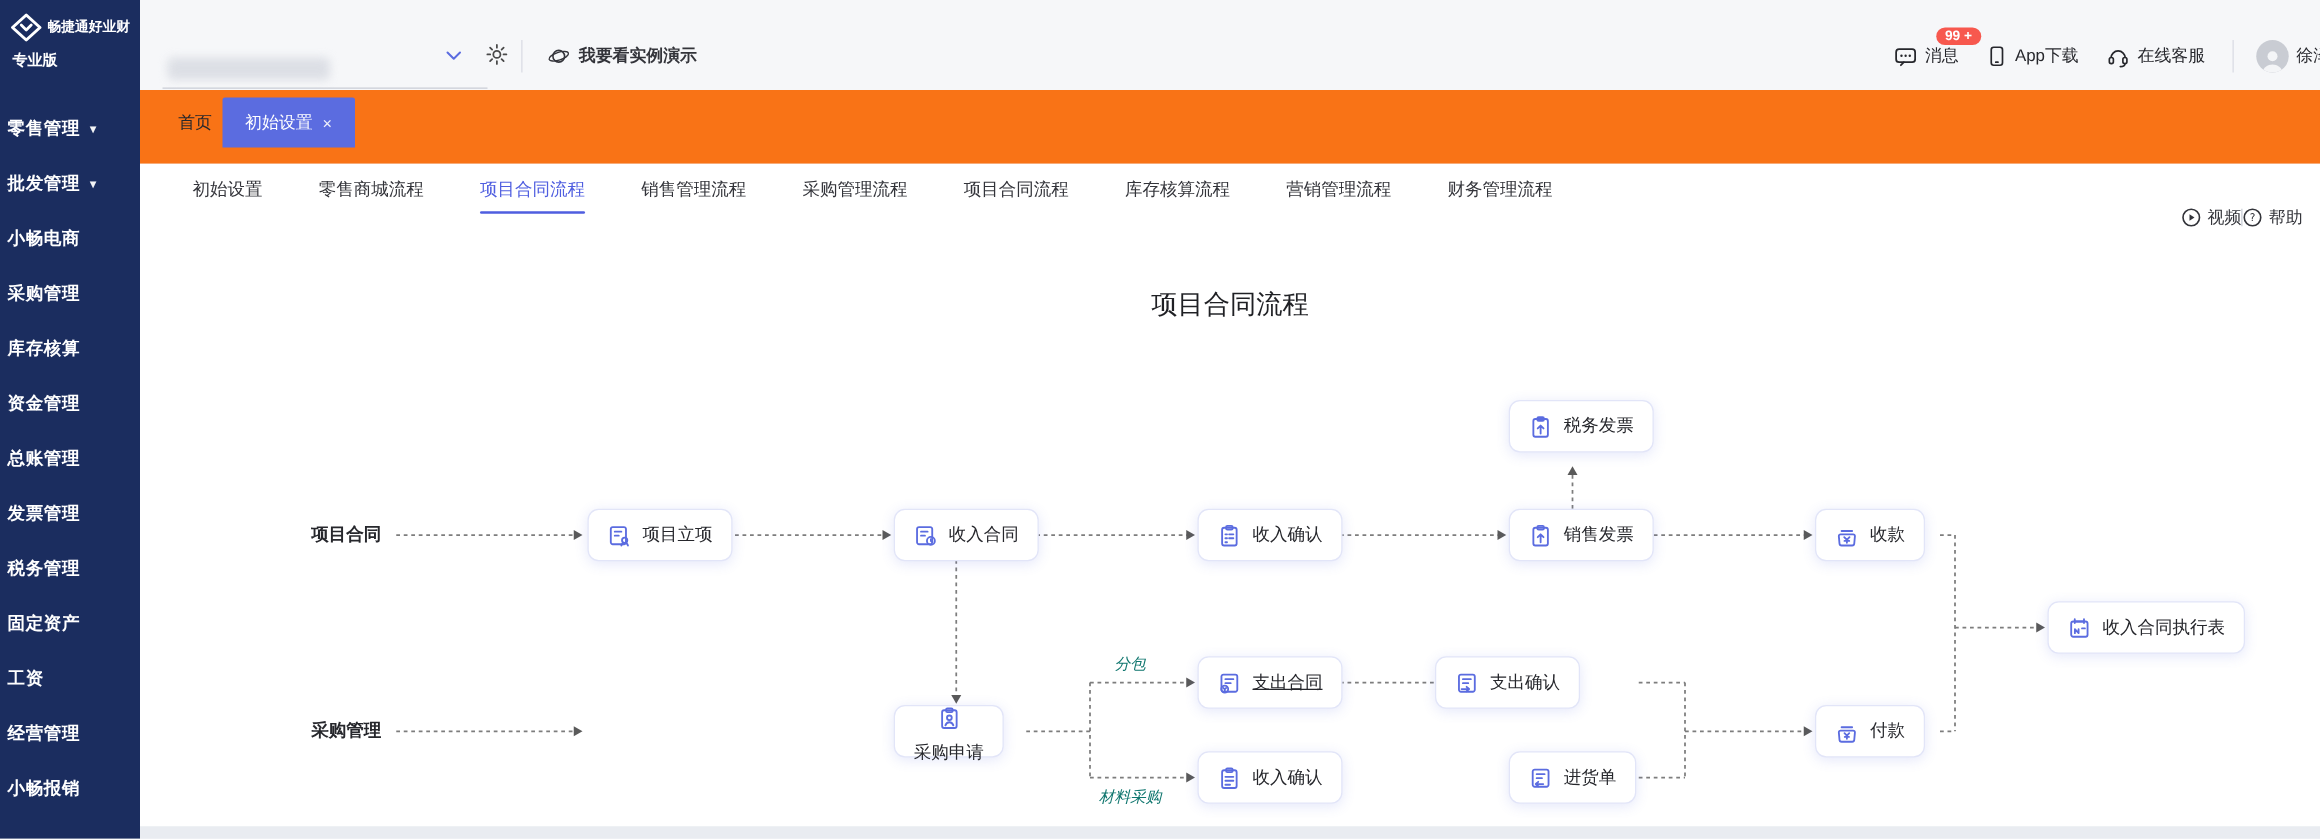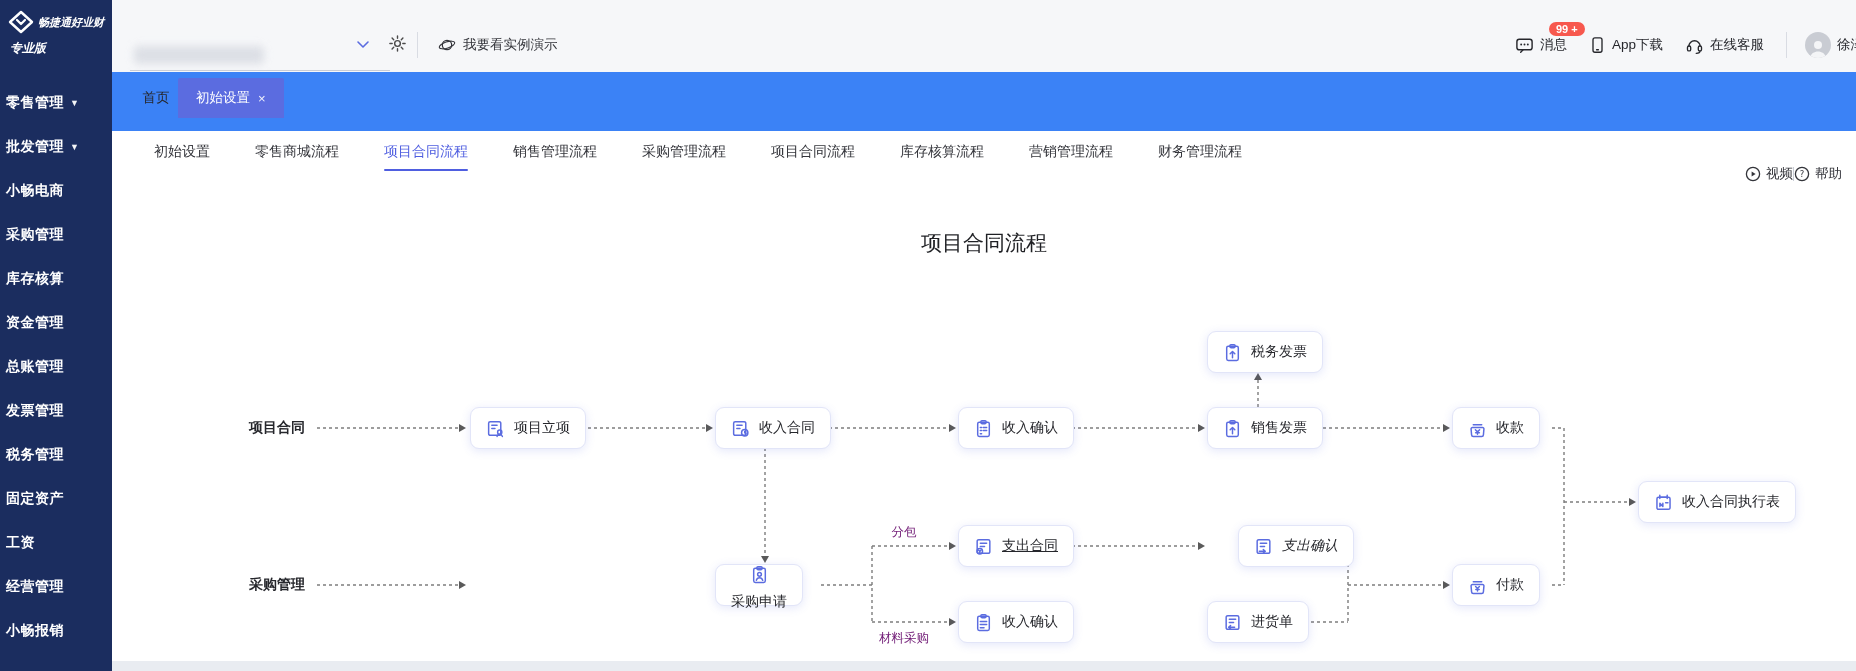--- a/index.html
+++ b/index.html
@@ -4,60 +4,60 @@
 <style>
   html,body{margin:0;padding:0;}
   body{
     width:1856px;height:671px;overflow:hidden;position:relative;
     background:#e9ecf1;
     font-family:"Liberation Sans","DejaVu Sans",sans-serif;
     -webkit-font-smoothing:antialiased;
   }
   
   .sidebar{position:absolute;left:0;top:0;width:112px;height:671px;background:#1b2d5f;color:#fff;z-index:5;}
-  .logo-block{padding:10px 8px 6px 8px;font-style:italic;}
+  .logo-block{padding:10px 8px 6px 8px;}
   .logo-row{display:flex;align-items:center;gap:4px;}
   .logo-mark{flex:0 0 auto;}
   .brand-name{font-size:11px;font-weight:700;line-height:1.1;}
   .edition{font-size:12px;font-weight:700;margin:6px 0 0 2px;}
   .side-menu{margin-top:18px;}
   .side-item{height:44px;display:flex;align-items:center;padding-left:6px;font-size:14px;font-weight:600;letter-spacing:.5px;cursor:pointer;}
   .side-item .caret{margin-left:6px;font-size:9px;opacity:.95;}
   
   .topbar{position:absolute;left:112px;top:0;right:0;height:72px;background:#f6f7f9;}
   .company-select{position:absolute;left:18px;top:44px;width:260px;height:26px;border-bottom:1px solid #c9cdd6;}
   .company-blur{position:absolute;left:4px;top:2px;width:130px;height:18px;border-radius:4px;background:#d8dbe2;filter:blur(4px);opacity:.85;}
   .chevron{position:absolute;left:243px;top:36px;color:#5b6ce0;}
   .gear{position:absolute;left:276px;top:34px;color:#4a4a4a;}
   .topbar-divider{position:absolute;left:305px;top:32px;width:1px;height:26px;background:#d9dce3;}
-  .demo-link{position:absolute;left:326px;top:36px;display:flex;align-items:center;gap:7px;font-size:13.5px;color:#33343a;cursor:pointer;}
+  .demo-link{position:absolute;left:326px;top:36px;display:flex;align-items:center;gap:7px;font-size:13.5px;color:#33343a;cursor:pointer;font-weight:bold;}
   .topbar-right{position:absolute;right:0px;top:32px;display:flex;align-items:center;gap:22px;font-size:13.5px;color:#26272c;}
   .tb-item{display:flex;align-items:center;gap:6px;cursor:pointer;position:relative;}
   .badge{position:absolute;top:-14px;left:34px;background:#f7584e;color:#fff;font-size:11px;font-weight:700;padding:1px 7px;border-radius:9px;white-space:nowrap;}
   .user{display:flex;align-items:center;gap:6px;padding-left:18px;border-left:1px solid #d9dce3;margin-right:-8px;}
   .avatar{width:26px;height:26px;border-radius:50%;background:#c9ccd3;overflow:hidden;display:flex;align-items:flex-end;justify-content:center;}
   
-  .tabstrip{position:absolute;left:112px;top:72px;right:0;height:59px;background:#3b82f6;}
+  .tabstrip{position:absolute;left:112px;top:72px;right:0;height:59px;background:#f97316;}
   .tab-home{position:absolute;left:16px;top:6px;width:56px;height:40px;display:flex;align-items:center;justify-content:center;font-size:13.5px;color:#26272c;cursor:pointer;}
   .tab-active{position:absolute;left:66px;top:6px;height:40px;padding:0 18px;background:#5b6ce0;color:#fff;font-size:13.5px;display:flex;align-items:center;gap:8px;cursor:pointer;border-radius:2px 2px 0 0;}
   .tab-active .x{font-size:13px;opacity:.9;cursor:pointer;}
   
   .panel{position:absolute;left:112px;top:131px;width:1744px;height:530px;background:#fff;}
   .flow-tabs{position:absolute;left:42px;top:12px;display:flex;gap:45px;font-size:14px;color:#33343a;}
   .flow-tab{cursor:pointer;padding-bottom:10px;position:relative;white-space:nowrap;}
   .flow-tab.active{color:#4f5ee0;}
   .flow-tab.active:after{content:"";position:absolute;left:0;right:0;bottom:0;height:2px;background:#4f5ee0;border-radius:1px;}
   .panel-links{position:absolute;right:14px;top:14px;display:flex;align-items:center;font-size:13.5px;color:#33343a;margin-top:20px;}
   .plink{display:flex;align-items:center;gap:5px;cursor:pointer;}
   .plink-div{width:1px;height:14px;background:#c9cdd6;}
   .diagram-title{position:absolute;left:0;width:1744px;top:98px;text-align:center;font-size:21px;font-weight:500;color:#1f2024;}
   
   .flow-node{position:absolute;transform:translateY(-50%);display:flex;align-items:center;gap:9px;height:40px;padding:0 15px;background:#fff;border:1px solid #e2e5f8;border-radius:9px;box-shadow:0 2px 10px rgba(90,108,224,.16);font-size:14px;color:#26272c;cursor:pointer;white-space:nowrap;z-index:2;}
   .row-label{position:absolute;transform:translateY(-50%);font-size:14px;font-weight:600;color:#26272c;white-space:nowrap;}
-  .branch-label{position:absolute;transform:translate(-50%,-50%);font-size:12.5px;color:#701a75;white-space:nowrap;}
+  .branch-label{position:absolute;transform:translate(-50%,-50%);font-size:12.5px;color:#0f766e;white-space:nowrap;font-style:italic;}
   svg{display:block;}
   .edges{position:absolute;left:0;top:0;z-index:1;}
 </style>
 </head>
 <body>
 
 <div class="sidebar">
   <div class="logo-block">
     <div class="logo-row">
       <span class="logo-mark">
@@ -303,21 +303,21 @@
       <div class="flow-node" style="left: 1095px; top: 297px;">
         <span>
           <svg width="19" height="19" viewBox="0 0 18 18">
             <rect x="3.5" y="3" width="11" height="13.5" rx="1.5" stroke="#5b6ce0" stroke-width="1.4" fill="none" stroke-linecap="round" stroke-linejoin="round"></rect>
             <rect x="6.5" y="1.6" width="5" height="2.8" rx="1" stroke="#5b6ce0" stroke-width="1.4" fill="none" stroke-linecap="round" stroke-linejoin="round"></rect>
             <path d="M9 14v-5.5M6.8 10.2 9 8l2.2 2.2" stroke="#5b6ce0" stroke-width="1.4" fill="none" stroke-linecap="round" stroke-linejoin="round"></path>
           </svg>
         </span>
         <span>销售发票</span>
       </div>
-      <div class="flow-node" style="left: 1095px; top: 221px;">
+      <div class="flow-node" style="left: 1095px; top: 210px;">
         <span>
           <svg width="19" height="19" viewBox="0 0 18 18">
             <rect x="3.5" y="3" width="11" height="13.5" rx="1.5" stroke="#5b6ce0" stroke-width="1.4" fill="none" stroke-linecap="round" stroke-linejoin="round"></rect>
             <rect x="6.5" y="1.6" width="5" height="2.8" rx="1" stroke="#5b6ce0" stroke-width="1.4" fill="none" stroke-linecap="round" stroke-linejoin="round"></rect>
             <path d="M9 14v-5.5M6.8 10.2 9 8l2.2 2.2" stroke="#5b6ce0" stroke-width="1.4" fill="none" stroke-linecap="round" stroke-linejoin="round"></path>
           </svg>
         </span>
         <span>税务发票</span>
       </div>
       <div class="flow-node" style="left: 1340px; top: 297px;">
@@ -355,21 +355,21 @@
         <span>
           <svg width="19" height="19" viewBox="0 0 18 18">
             <path d="M4.5 2.5h9a1.5 1.5 0 0 1 1.5 1.5v10a1.5 1.5 0 0 1-1.5 1.5h-9A1.5 1.5 0 0 1 3 14V4a1.5 1.5 0 0 1 1.5-1.5Z" stroke="#5b6ce0" stroke-width="1.4" fill="none" stroke-linecap="round" stroke-linejoin="round"></path>
             <path d="M6 6h6M6 9h4" stroke="#5b6ce0" stroke-width="1.4" fill="none" stroke-linecap="round" stroke-linejoin="round"></path>
             <circle cx="5.5" cy="13.5" r="2.6" stroke="#5b6ce0" stroke-width="1.4" fill="none" stroke-linecap="round" stroke-linejoin="round"></circle>
             <path d="M4.4 12.6l1.1 1.1 1.1-1.1M5.5 13.7v1.3" stroke="#5b6ce0" stroke-width="1.4" fill="none" stroke-linecap="round" stroke-linejoin="round"></path>
           </svg>
         </span>
         <span>支出合同</span>
       </div>
-      <div class="flow-node" style="left: 1126px; top: 415px; font-style: italic;">
+      <div class="flow-node" style="left: 1036px; top: 415px;">
         <span>
           <svg width="19" height="19" viewBox="0 0 18 18">
             <path d="M4.5 2.5h9a1.5 1.5 0 0 1 1.5 1.5v10a1.5 1.5 0 0 1-1.5 1.5h-9A1.5 1.5 0 0 1 3 14V4a1.5 1.5 0 0 1 1.5-1.5Z" stroke="#5b6ce0" stroke-width="1.4" fill="none" stroke-linecap="round" stroke-linejoin="round"></path>
             <path d="M6 6h6M6 9h4" stroke="#5b6ce0" stroke-width="1.4" fill="none" stroke-linecap="round" stroke-linejoin="round"></path>
             <path d="M5 13.5h5.5M8.8 11.8l1.9 1.7-1.9 1.7" stroke="#5b6ce0" stroke-width="1.4" fill="none" stroke-linecap="round" stroke-linejoin="round"></path>
           </svg>
         </span>
         <span>支出确认</span>
       </div>
       <div class="flow-node" style="left: 846px; top: 491px;">

